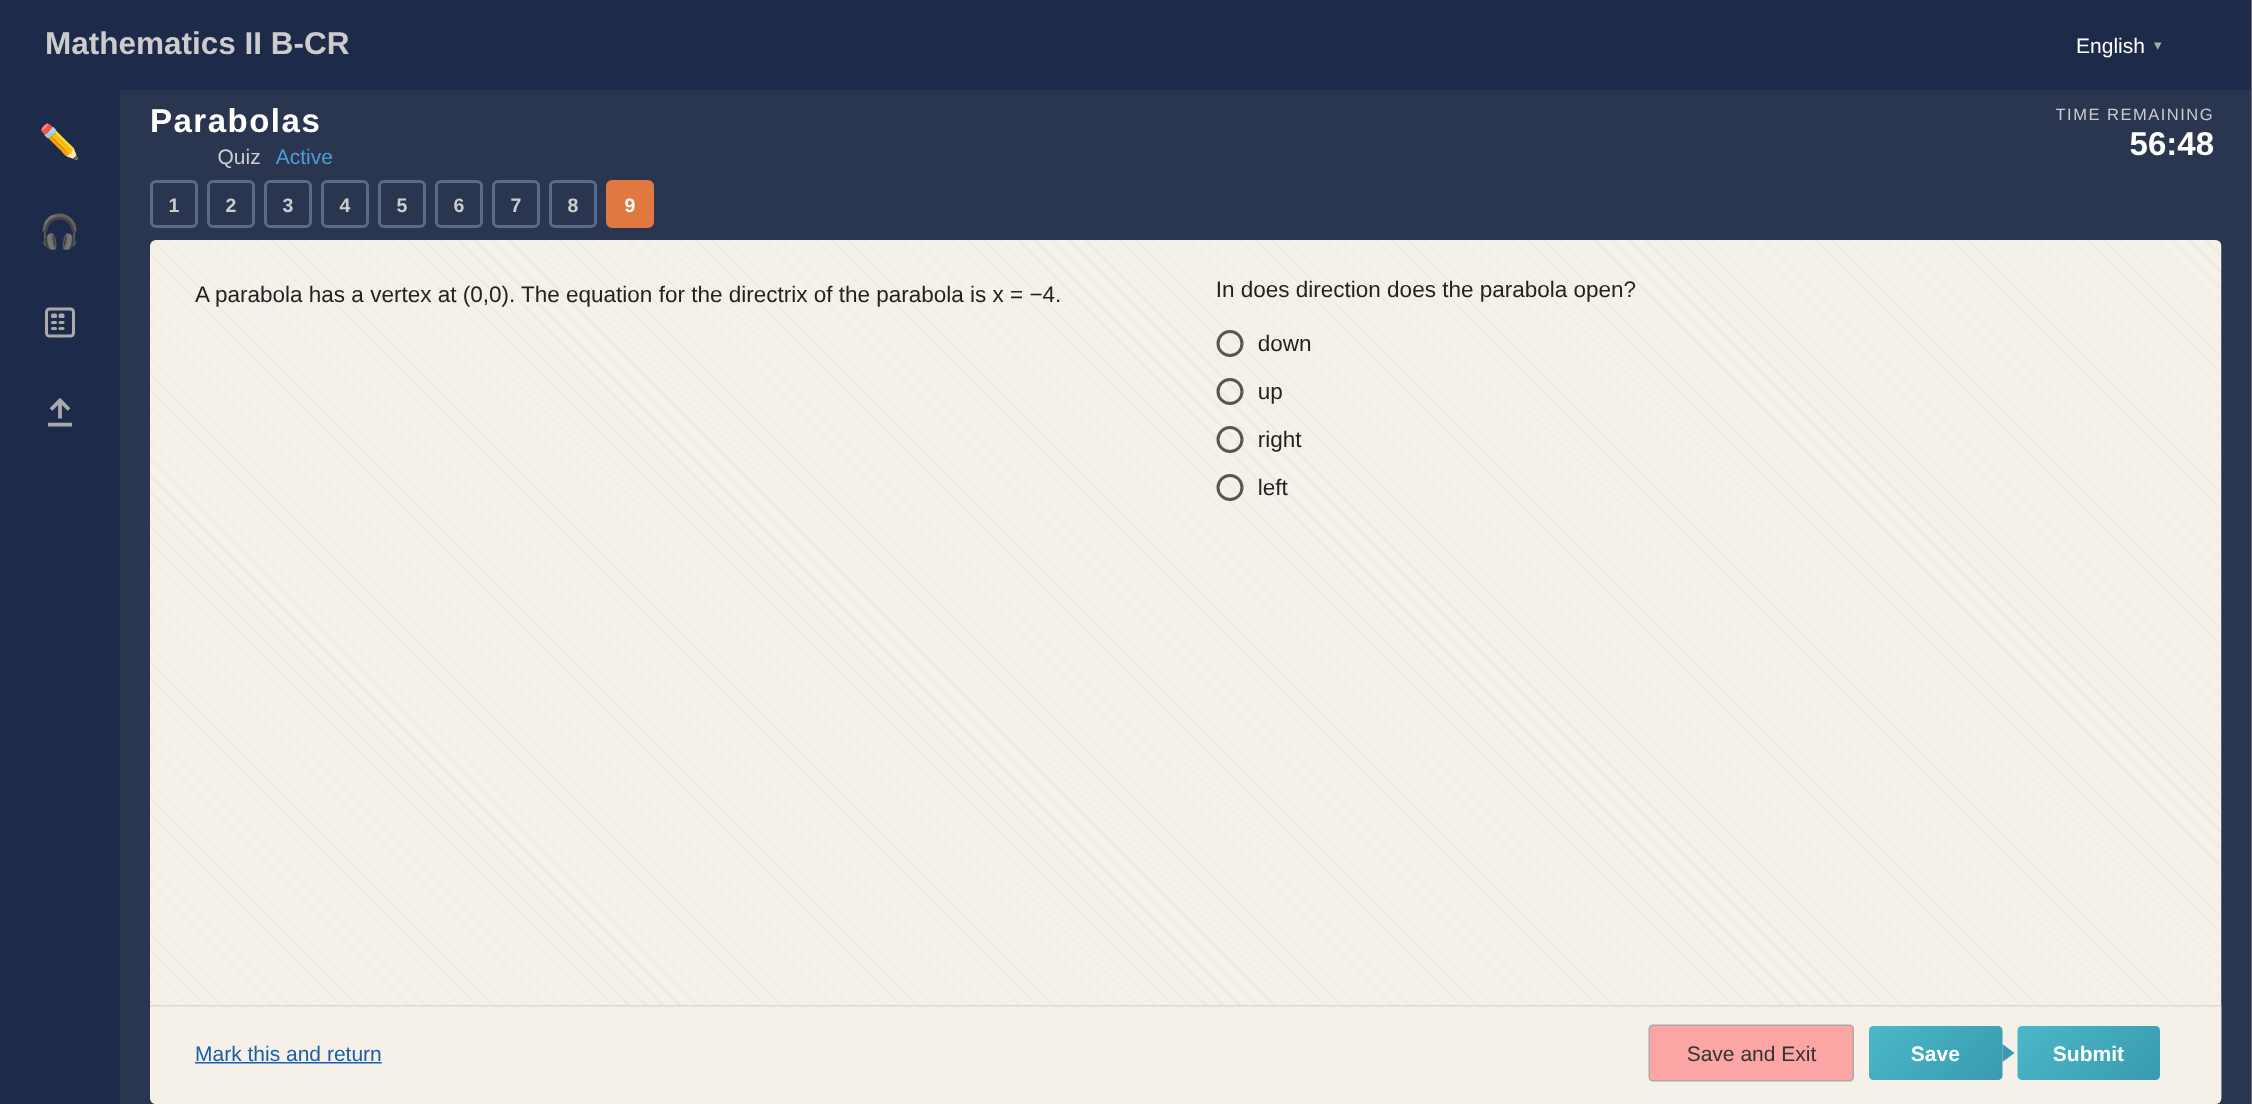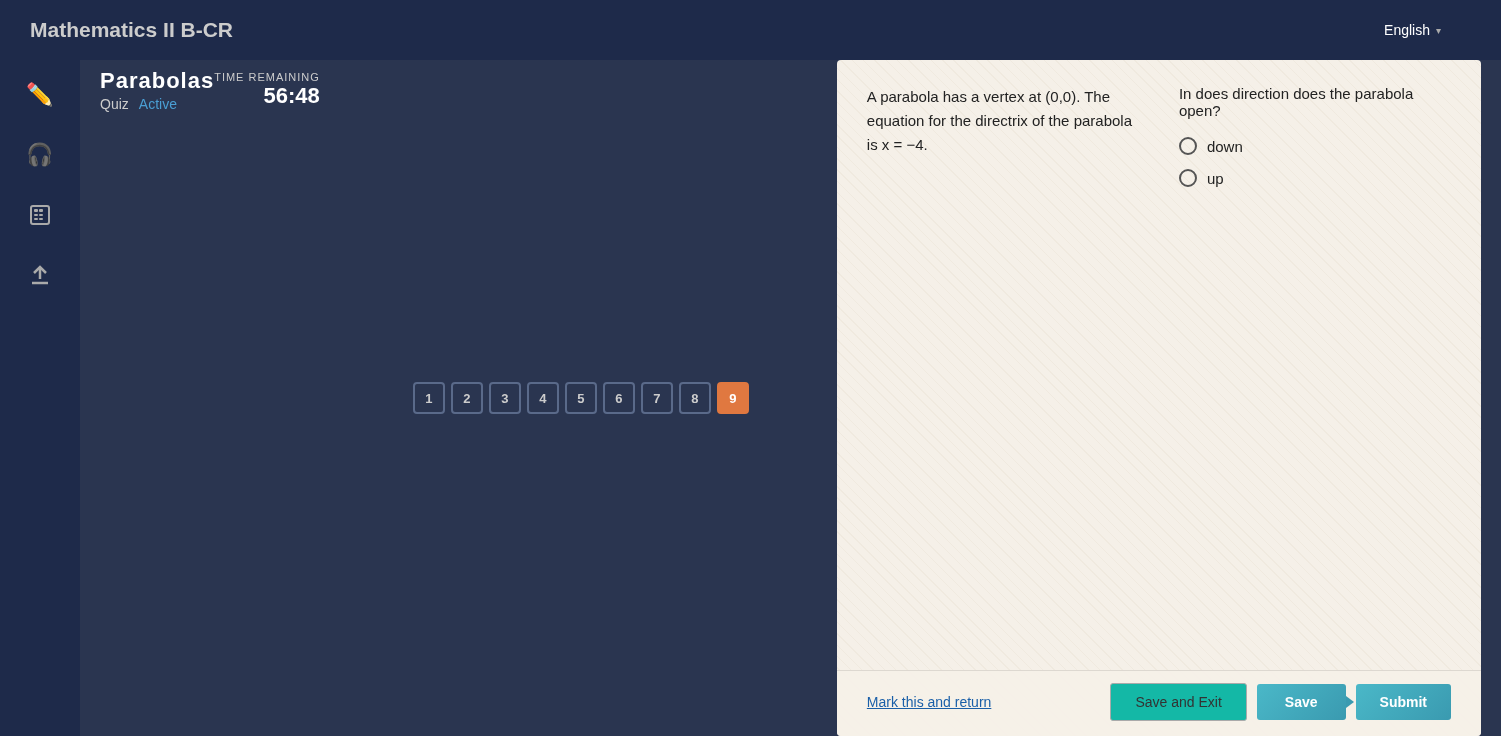--- a/index.html
+++ b/index.html
@@ -70,22 +70,22 @@
       justify-content: center;
       width: 40px;
       height: 40px;
     }
 
     
     .content-area {
       flex: 1;
       background: #2a3550;
       display: flex;
+      flex-direction: column;
       overflow: hidden;
-      gap: 48px;
     }
 
     
     .quiz-header {
       padding: 8px 20px 0 20px;
       display: flex;
       flex-direction: column;
     }
     .quiz-title-row {
       display: flex;
@@ -96,20 +96,21 @@
       color: #fff;
       font-size: 22px;
       font-weight: bold;
       letter-spacing: 1px;
     }
     .quiz-status {
       display: flex;
       align-items: flex-end;
       gap: 10px;
       margin-top: 2px;
+      margin-left: 45px;
     }
     .quiz-label {
       color: #ccc;
       font-size: 14px;
     }
     .active-badge {
       color: #4a9fd4;
       font-size: 14px;
     }
     .time-remaining {
@@ -216,39 +217,39 @@
     .option-label {
       color: #222;
       font-size: 15px;
     }
 
     
     .question-footer {
       display: flex;
       align-items: center;
       justify-content: space-between;
-      padding: 12px 30px 15px 30px;
+      padding: 12px 41px 15px 30px;
       border-top: 1px solid rgba(0,0,0,0.1);
       background: rgba(245,240,232,0.95);
     }
     .mark-return-link {
       color: #1a5fa8;
       font-size: 14px;
       text-decoration: underline;
       cursor: pointer;
       background: none;
       border: none;
     }
     .footer-buttons {
       display: flex;
       gap: 10px;
       align-items: center;
     }
     .btn-save-exit {
-      background: #14b8a6;
+      background: #fca5a5;
       border: 1px solid #aaa;
       color: #333;
       padding: 10px 24px;
       font-size: 14px;
       cursor: pointer;
       border-radius: 3px;
     }
     .btn-next {
       background: linear-gradient(135deg, #4ab8c8, #3a9ab0);
       border: none;
@@ -358,20 +359,28 @@
           <p class="question-prompt">In does direction does the parabola open?</p>
           <div class="answer-options">
             <label class="answer-option">
               <div class="radio-circle"></div>
               <span class="option-label">down</span>
             </label>
             <label class="answer-option">
               <div class="radio-circle"></div>
               <span class="option-label">up</span>
             </label>
+            <label class="answer-option">
+              <div class="radio-circle"></div>
+              <span class="option-label">right</span>
+            </label>
+            <label class="answer-option">
+              <div class="radio-circle"></div>
+              <span class="option-label">left</span>
+            </label>
           </div>
         </div>
       </div>
 
       <div class="question-footer">
         <button class="mark-return-link">Mark this and return</button>
         <div class="footer-buttons">
           <button class="btn-save-exit">Save and Exit</button>
           <button class="btn-next">Save</button>
           <button class="btn-submit">Submit</button>

